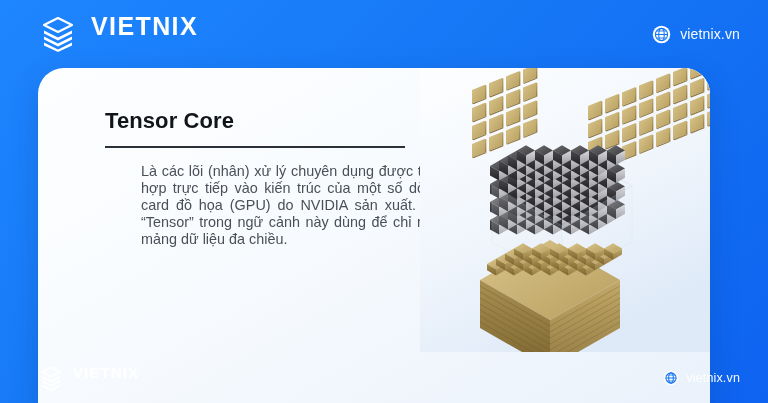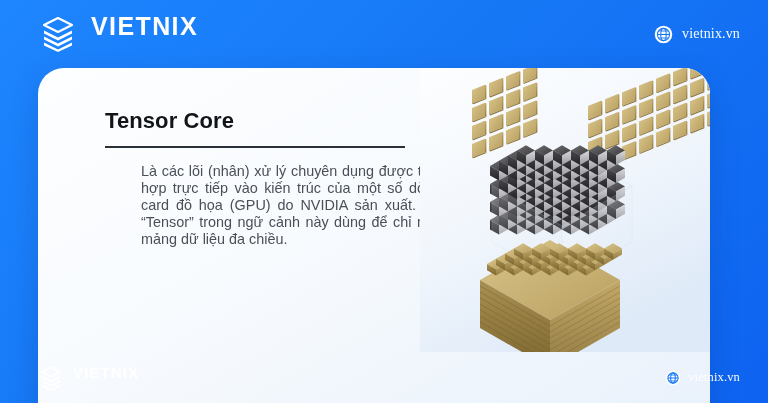--- a/index.html
+++ b/index.html
@@ -36,21 +36,21 @@
     color:#ffffff;
     font-size:25px;
     font-weight:700;
     letter-spacing:1.4px;
     line-height:1;
   }
 
   .header-spacer { flex:1 1 auto; }
 
   .site {
-    display:flex; align-items:center; gap:9px;font-family:Liberation Serif, serif;
+    display:flex; align-items:center; gap:9px;
   }
   .globe { width:19px; height:19px; flex:none; display:block; }
   .site-url {
     color:#ffffff;
     font-size:14px;
     font-weight:400;
     letter-spacing:.15px;
     opacity:.97;
   }
 

